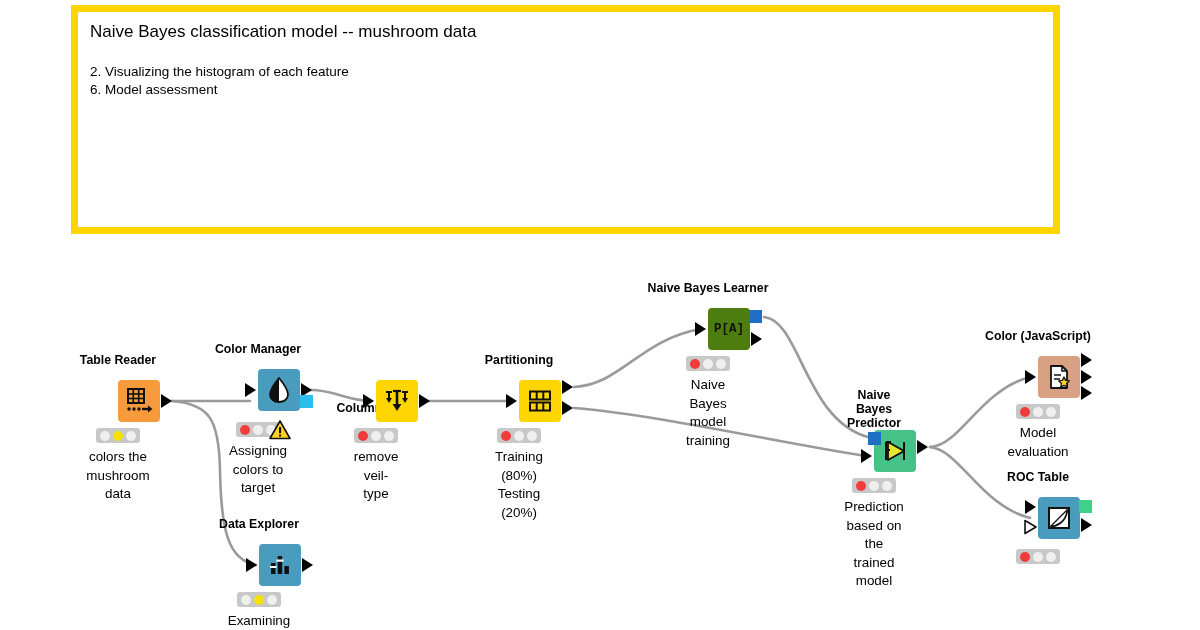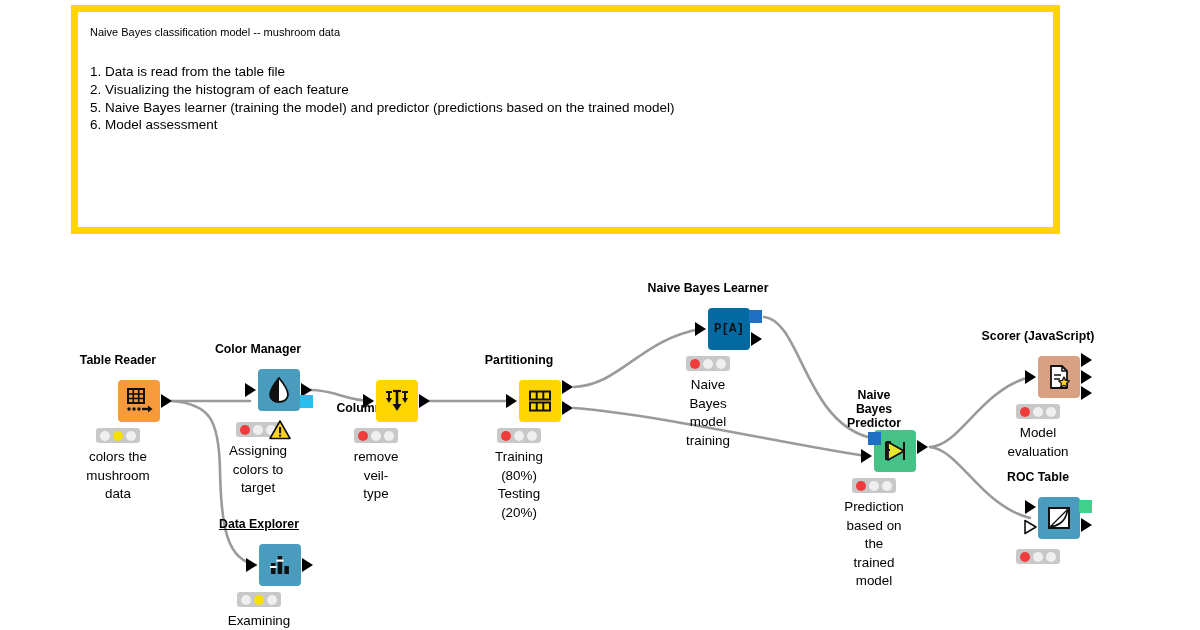--- a/index.html
+++ b/index.html
@@ -19,21 +19,21 @@
   
   .annotation {
     position: absolute;
     left: 71px; top: 5px;
     width: 989px; height: 229px;
     background: #ffffff;
     border: 7px solid #FFD500;
     padding: 10px 12px 8px 12px;
   }
   .annotation .ann-title {
-    font-size: 11px;
+    font-size: 17px;
     color: #000000;
     line-height: 20px;
     margin: 0 0 0 0;
     white-space: pre;
   }
   .annotation .ann-lines {
     margin-top: 21px;
   }
   .annotation .ann-line {
     font-size: 13.5px;
@@ -132,23 +132,21 @@
   .icon-svg { display: block; }
 </style>
 </head>
 <body>
 
 <div id="canvas">
 
   <div class="annotation">
     <div class="ann-title">Naive Bayes classification model -- mushroom data</div>
     <div class="ann-lines">
-      <div class="ann-line">1. Data is read from the table file</div>
       <div class="ann-line">2. Visualizing the histogram of each feature</div>
-      <div class="ann-line">5. Naive Bayes learner (training the model) and predictor (predictions based on the trained model)</div>
       <div class="ann-line">6. Model assessment</div>
     </div>
   </div>
 
   <svg id="edges" viewBox="0 0 1200 630">
     <g fill="none" stroke="#9a9a9a" stroke-width="2.6" stroke-linecap="round">
 
       <path d="M 172 401 L 250 401"></path>
 
       <path d="M 172 401 C 210 404 219 420 220 470 C 221 530 228 560 256 565"></path>
@@ -265,21 +263,21 @@
       <span class="led red"></span>
       <span class="led"></span>
       <span class="led"></span>
     </div>
     <div class="node-caption">Training (80%)
 Testing (20%)</div>
   </div>
 
   <div class="node" style="left:708px; top:308px;">
     <div class="node-title" style="top:-27px;">Naive Bayes Learner</div>
-    <div class="node-body" style="background:#0369a1;">
+    <div class="node-body" style="background:#4d7c0f;">
       <span style="font-family:'Liberation Mono', monospace; font-size:12.5px; font-weight:bold; color:#111;">P[A]</span>
     </div>
     <div class="port-tri" style="left:-13px; top:13.5px;"></div>
     <div class="port-sq blue" style="left:41px; top:2px;"></div>
     <div class="port-tri" style="left:43px; top:24px;"></div>
     <div class="node-status">
       <span class="led red"></span>
       <span class="led"></span>
       <span class="led"></span>
     </div>
@@ -305,21 +303,21 @@
     <div class="node-status">
       <span class="led red"></span>
       <span class="led"></span>
       <span class="led"></span>
     </div>
     <div class="node-caption">Prediction based on
 the trained model</div>
   </div>
 
   <div class="node" style="left:1038px; top:356px;">
-    <div class="node-title" style="top:-27px;">Scorer (JavaScript)</div>
+    <div class="node-title" style="top:-27px;">Color (JavaScript)</div>
     <div class="node-body" style="background:#D9A183;">
       <svg class="icon-svg" width="26" height="28" viewBox="0 0 26 28">
         <path d="M 5 3 L 16 3 L 21 8 L 21 25 L 5 25 Z" fill="#ffffff" stroke="#111" stroke-width="1.8" stroke-linejoin="round"></path>
         <path d="M 16 3 L 16 8 L 21 8" fill="none" stroke="#111" stroke-width="1.6"></path>
         <line x1="8" y1="12" x2="15" y2="12" stroke="#111" stroke-width="1.5"></line>
         <line x1="8" y1="16" x2="14" y2="16" stroke="#111" stroke-width="1.5"></line>
         <path d="M 18 14 L 19.6 17.4 L 23.3 17.9 L 20.6 20.5 L 21.3 24.2 L 18 22.4 L 14.7 24.2 L 15.4 20.5 L 12.7 17.9 L 16.4 17.4 Z" fill="#FFD21E" stroke="#111" stroke-width="1.3" stroke-linejoin="round"></path>
       </svg>
     </div>
     <div class="port-tri" style="left:-13px; top:13.5px;"></div>
@@ -351,21 +349,21 @@
     <div class="port-tri" style="left:43px; top:21px;"></div>
     <div class="node-status" style="top:52px;">
       <span class="led red"></span>
       <span class="led"></span>
       <span class="led"></span>
     </div>
     <div class="node-caption" style="top:72px;"></div>
   </div>
 
   <div class="node" style="left:259px; top:544px;">
-    <div class="node-title" style="top:-27px;text-decoration:underline;">Data Explorer</div>
+    <div class="node-title" style="top:-27px;">Data Explorer</div>
     <div class="node-body" style="background:#4A9CBF;">
       <svg class="icon-svg" width="26" height="26" viewBox="0 0 26 26">
         <rect x="4" y="11" width="4.5" height="11" fill="#111"></rect>
         <rect x="10.7" y="4" width="4.5" height="18" fill="#111"></rect>
         <rect x="17.4" y="14" width="4.5" height="8" fill="#111"></rect>
         <rect x="9.5" y="7.5" width="7" height="2.2" fill="#ffffff"></rect>
         <rect x="3" y="14" width="6.5" height="2" fill="#ffffff"></rect>
       </svg>
     </div>
     <div class="port-tri" style="left:-13px; top:13.5px;"></div>

